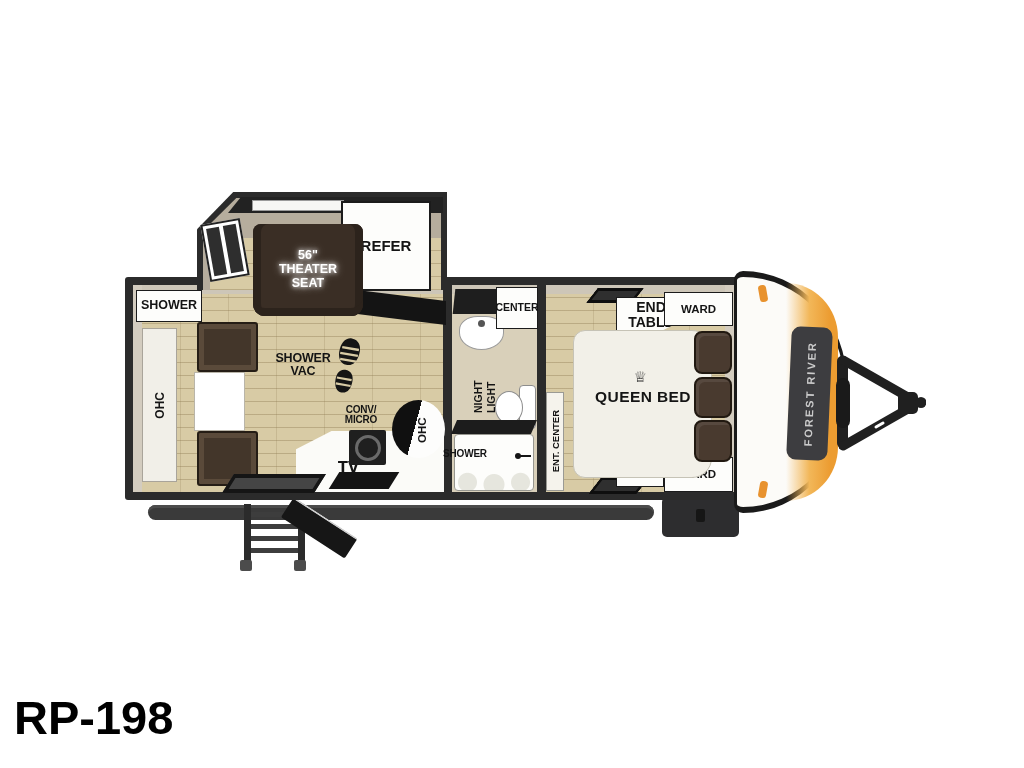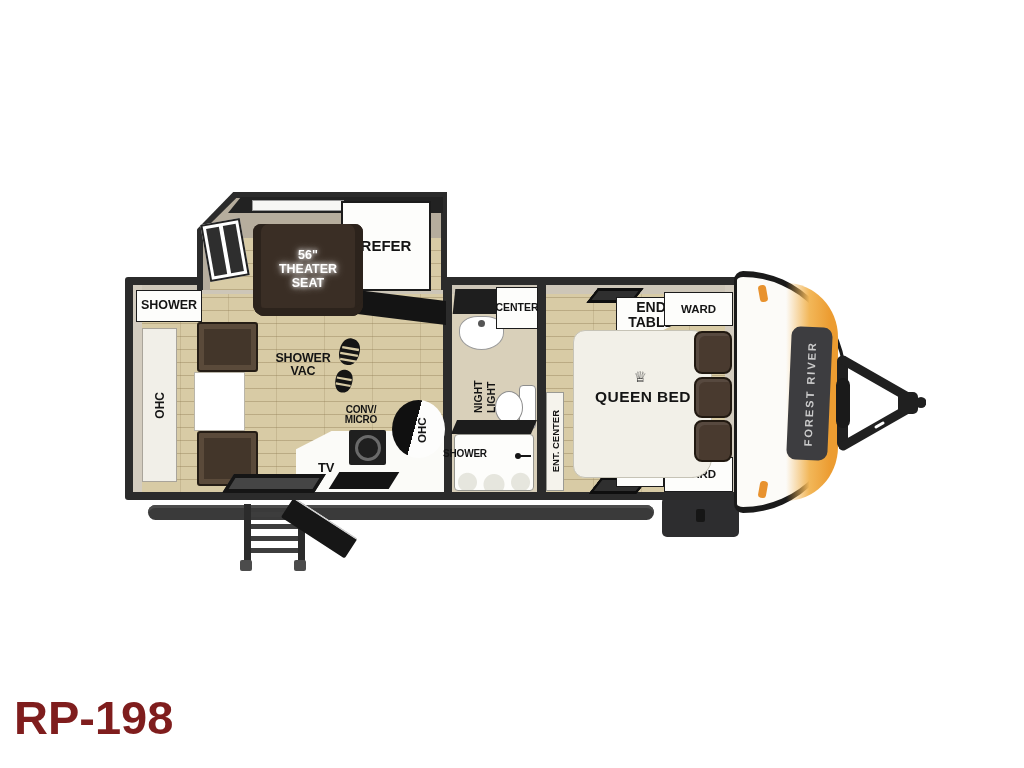--- a/index.html
+++ b/index.html
@@ -16,21 +16,21 @@
   .plank{background-color:#d8cba5;
      background-image:repeating-linear-gradient(180deg,transparent 0 12px,rgba(138,118,78,.38) 12px 13px),
                       repeating-linear-gradient(90deg,transparent 0 47px,rgba(138,118,78,.22) 47px 48px);}
   .wall{background:#2b2b2b;}
   .bench{background:#43362a;border:2px solid #251d15;box-sizing:border-box;border-radius:3px;
          box-shadow:inset 0 0 0 5px #5a4a3a;}
   .pillow{background:#493a2f;border:2px solid #211911;border-radius:8px;box-sizing:border-box;
           box-shadow:inset 3px 3px 0 rgba(255,255,255,.08);}
   .vent{background:#2f2f2f;box-shadow:inset 0 0 0 3px #0e0e0e;transform:skewX(-38deg);}
   .glow{color:#ffffff;text-shadow:0 0 4px rgba(255,255,255,.95),0 0 9px rgba(255,255,255,.75);}
-  #rp{position:absolute;left:14px;top:690px;font-size:47px;font-weight:800;color:#7f1d1d;
+  #rp{position:absolute;left:14px;top:690px;font-size:47px;font-weight:800;color:#000000;
       letter-spacing:0px;font-family:"Liberation Sans","DejaVu Sans",sans-serif;}
 </style>
 </head>
 <body>
 
 <div id="canvas">
 
   <div id="rp">RP-198</div>
 
   <div class="abs" style="left:148px;top:505px;width:506px;height:15px;background:#3a3a3a;border-radius:8px;box-shadow:inset 0 3px 0 #4c4c4c;"></div>
@@ -82,21 +82,21 @@
     <rect x="5" y="10" width="17" height="2.4" fill="#d8cba5"></rect>
     <rect x="4" y="16" width="18" height="2.4" fill="#d8cba5"></rect>
     <rect x="5" y="22" width="16" height="2.4" fill="#d8cba5"></rect>
     <rect x="5" y="41" width="15" height="2.2" fill="#d8cba5"></rect>
     <rect x="5" y="47" width="15" height="2.2" fill="#d8cba5"></rect>
   </svg>
   <div class="lbl" style="left:328px;top:401px;width:66px;height:28px;font-size:10px;">CONV/
 MICRO</div>
 
   <div class="abs" style="left:296px;top:431px;width:148px;height:61px;background:#fbfbf8;clip-path:polygon(0 30%,24% 0,100% 0,100% 100%,0 100%);"></div>
-  <div class="lbl" style="left:306px;top:459px;width:40px;height:18px;font-size:13px;">TV</div>
+  <div class="lbl" style="left:328px;top:459px;width:40px;height:18px;font-size:18px;font-family:Liberation Mono, monospace;">TV</div>
   <div class="abs" style="left:349px;top:430px;width:37px;height:35px;background:#1f1f1f;border-radius:2px;display:flex;align-items:center;justify-content:center;">
     <div style="width:20px;height:20px;border:3px solid #6a6a6a;border-radius:50%;"></div>
   </div>
   <div class="lbl" style="left:350px;top:470px;width:48px;height:18px;font-size:12.5px;">OHC</div>
   <div class="abs" style="left:392px;top:400px;width:53px;height:58px;border-radius:50%;background:linear-gradient(105deg,#101010 0 44%,#fdfdfc 44%);"></div>
   <span class="abs vt" style="left:416px;top:408px;width:20px;height:44px;font-weight:700;font-size:11.5px;color:#141414;text-align:center;">OHC</span>
 
   <div class="abs" style="left:228px;top:474px;width:92px;height:19px;background:#454545;border:4px solid #151515;box-sizing:border-box;transform:skewX(-32deg);"></div>
   <div class="abs" style="left:334px;top:472px;width:60px;height:17px;background:#141414;transform:skewX(-32deg);"></div>
 

